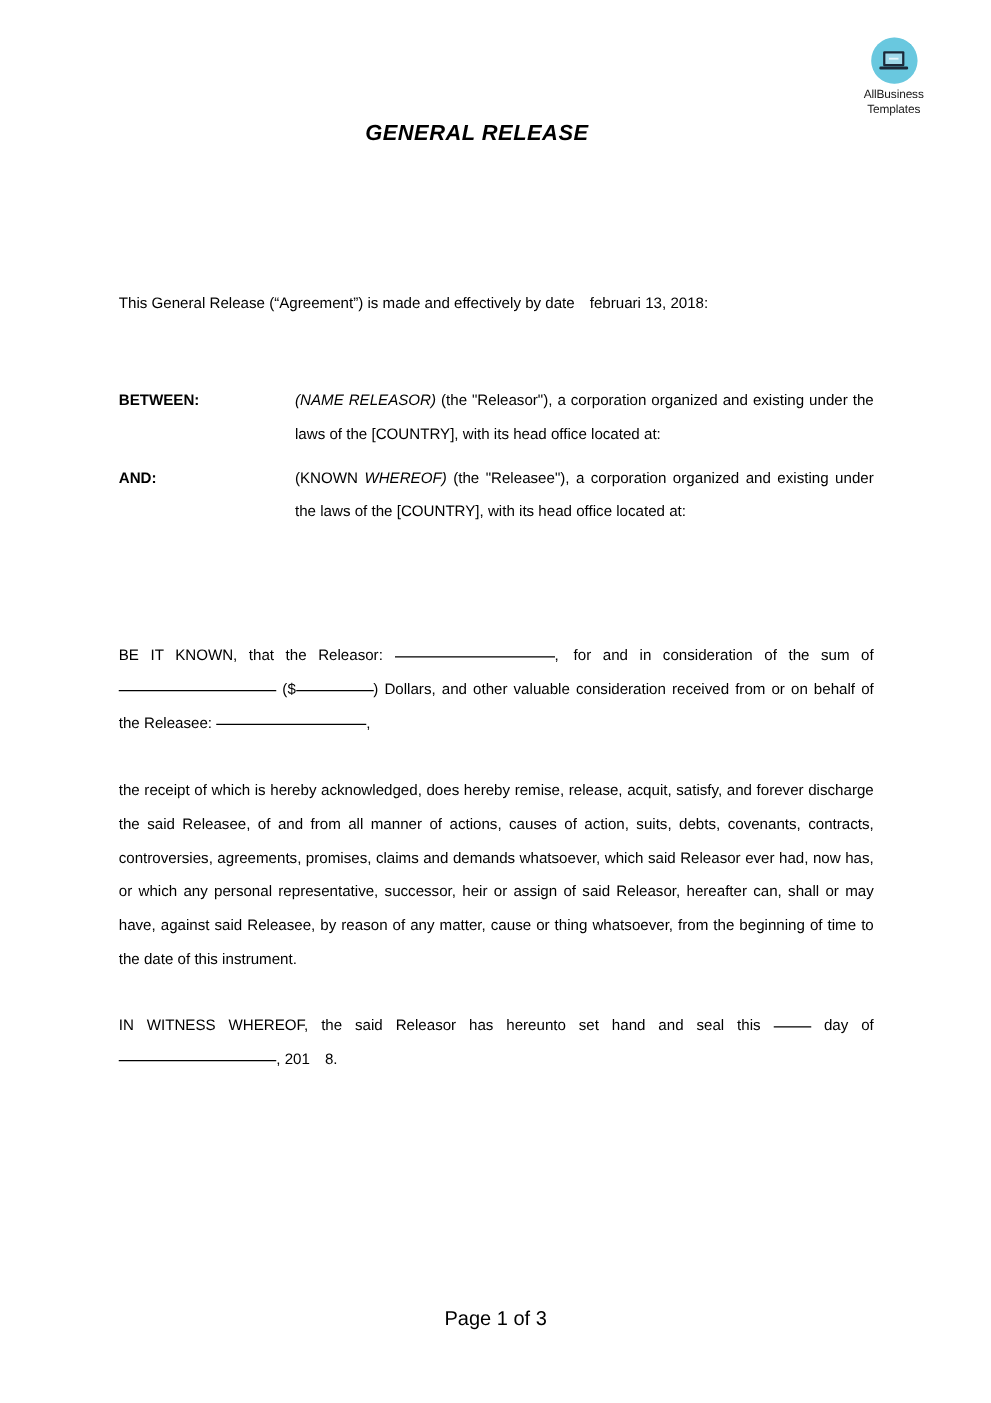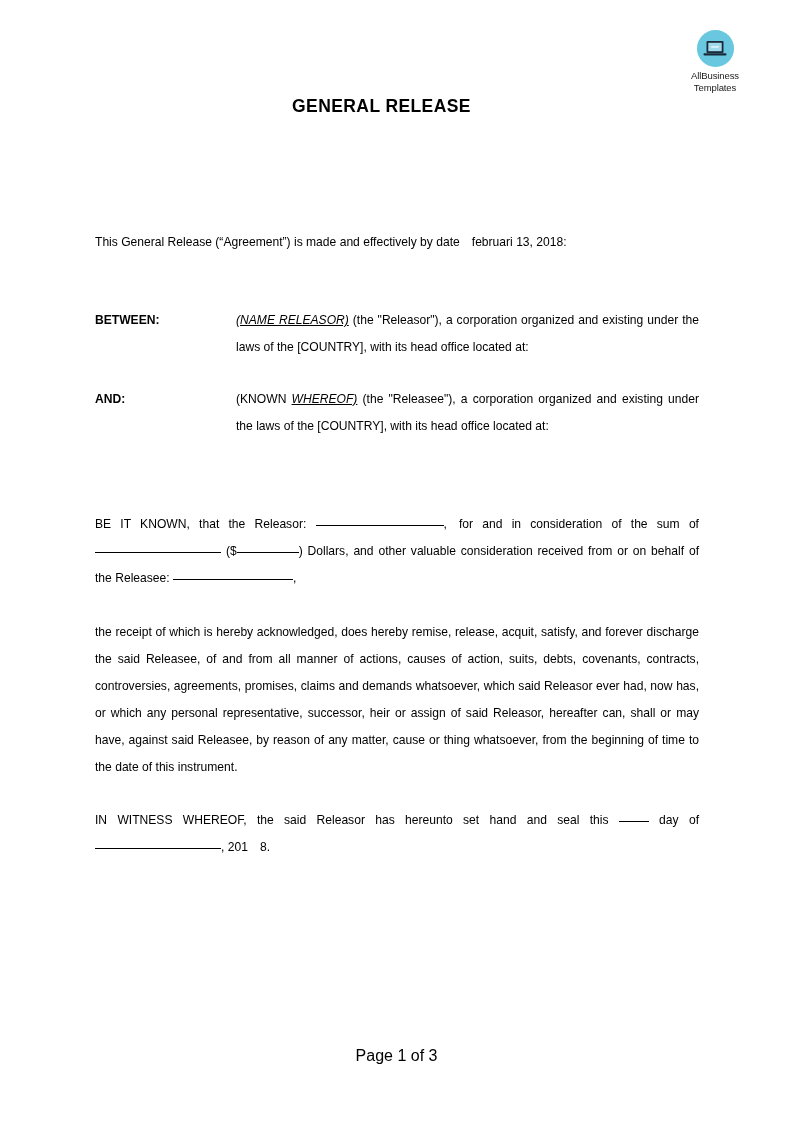--- a/index.html
+++ b/index.html
@@ -70,20 +70,21 @@
   .doc-title {
     position: absolute;
     top: 96px;
     left: 0;
     width: 763px;
     text-align: center;
     font-size: 17.5px;
     font-weight: bold;
     letter-spacing: 0.4px;
     font-family: "Liberation Sans", sans-serif;
+    font-style: italic;
   }
 
   
   .content {
     position: absolute;
     left: 95px;
     top: 0;
     width: 604px;
     font-size: 12.1px;
     line-height: 27px;
@@ -112,25 +113,24 @@
     top: 0;
     font-weight: bold;
     white-space: nowrap;
   }
   .row .rowbody {
     margin-left: 141px;
     width: 463px;
     text-align: justify;
   }
   .r-between { top: 307px; }
-  .r-and     { top: 386px; }
+  .r-and     { top: 369px; }
 
   em.ital {
     font-style: italic;
-    text-decoration: underline;
   }
 
   .blank {
     display: inline-block;
     border-bottom: 1px solid #000;
     vertical-align: 2px;
   }
   .blank-lg   { width: 128px; }
   .blank-md   { width: 126px; }
   .blank-sm   { width: 62px; }

